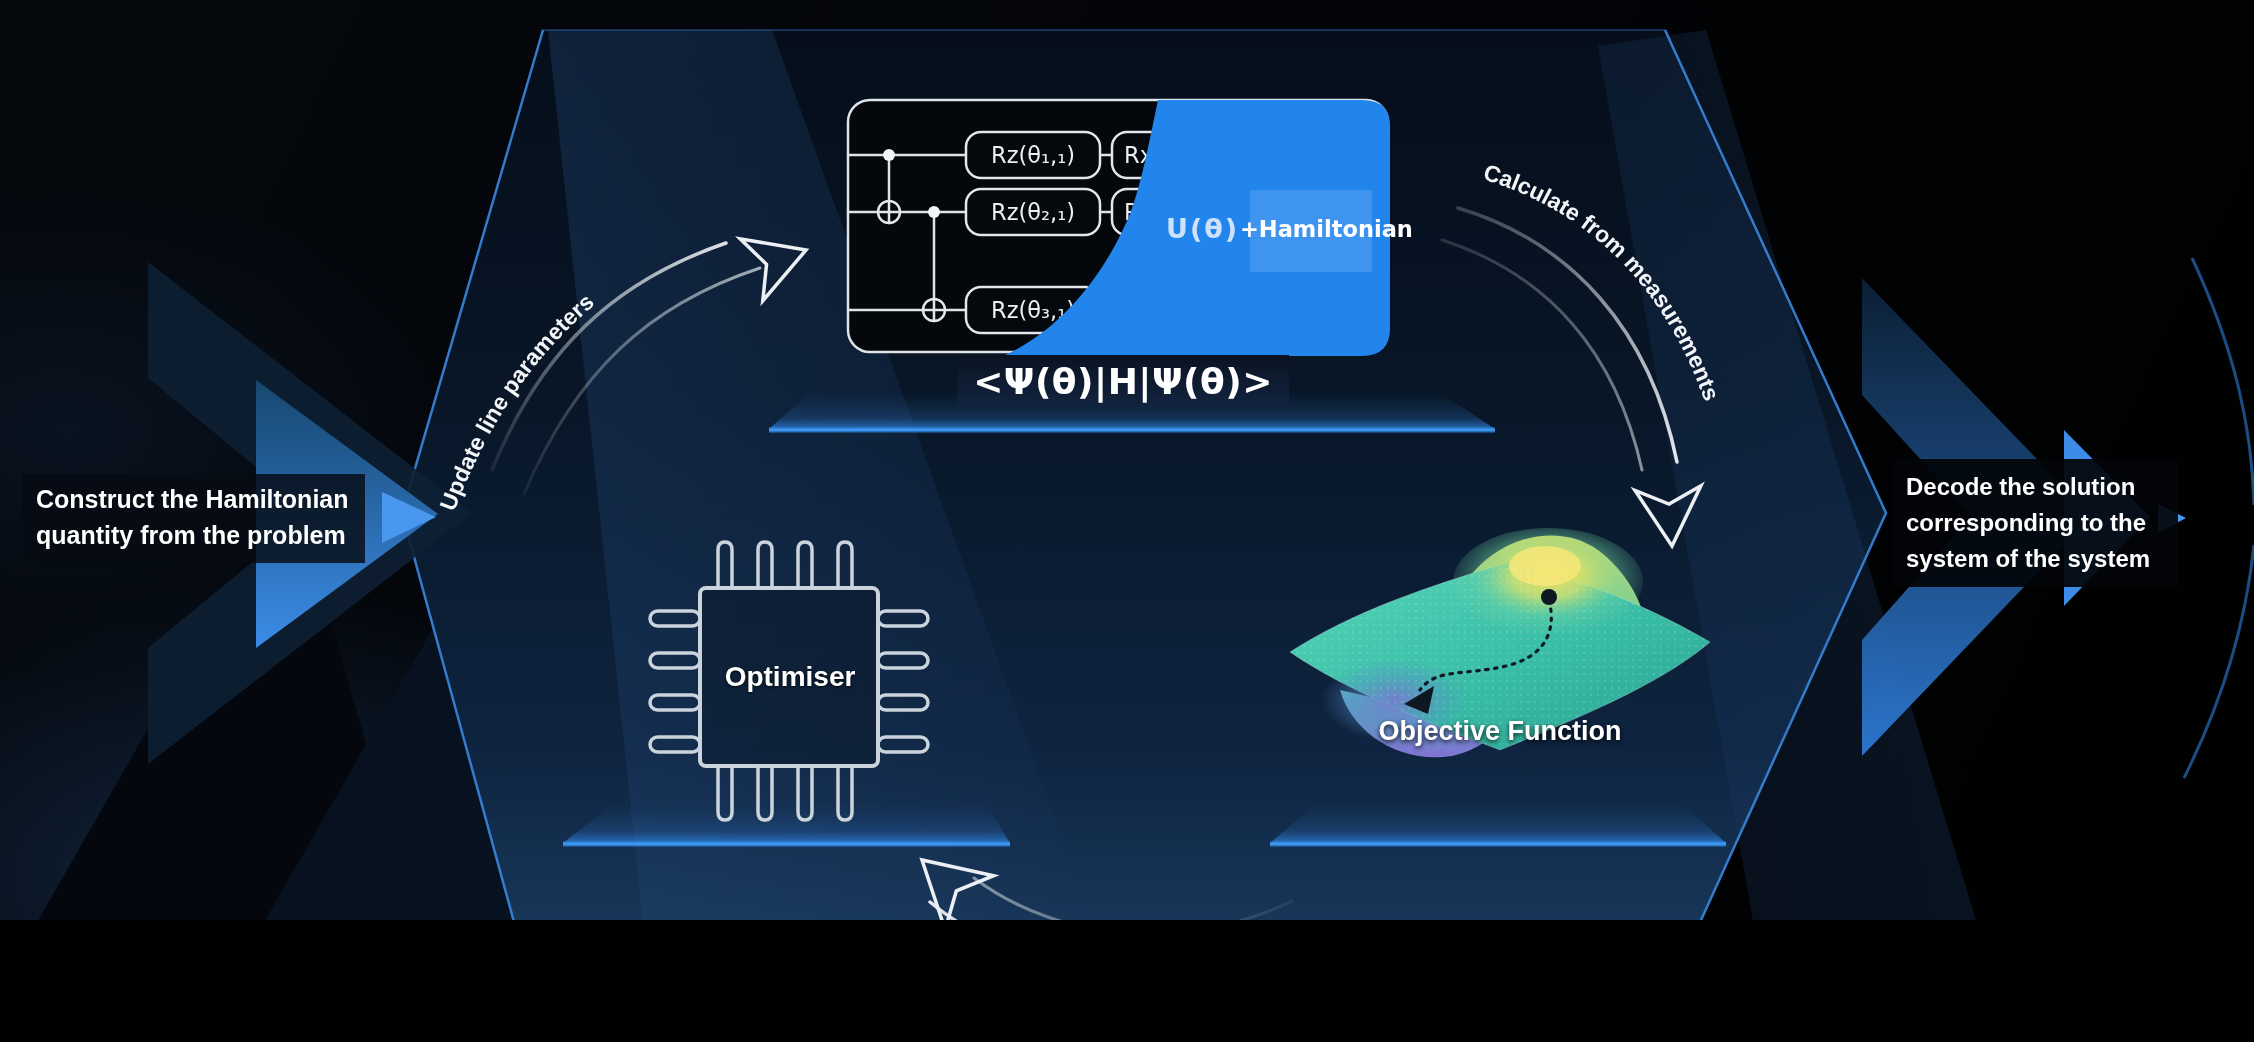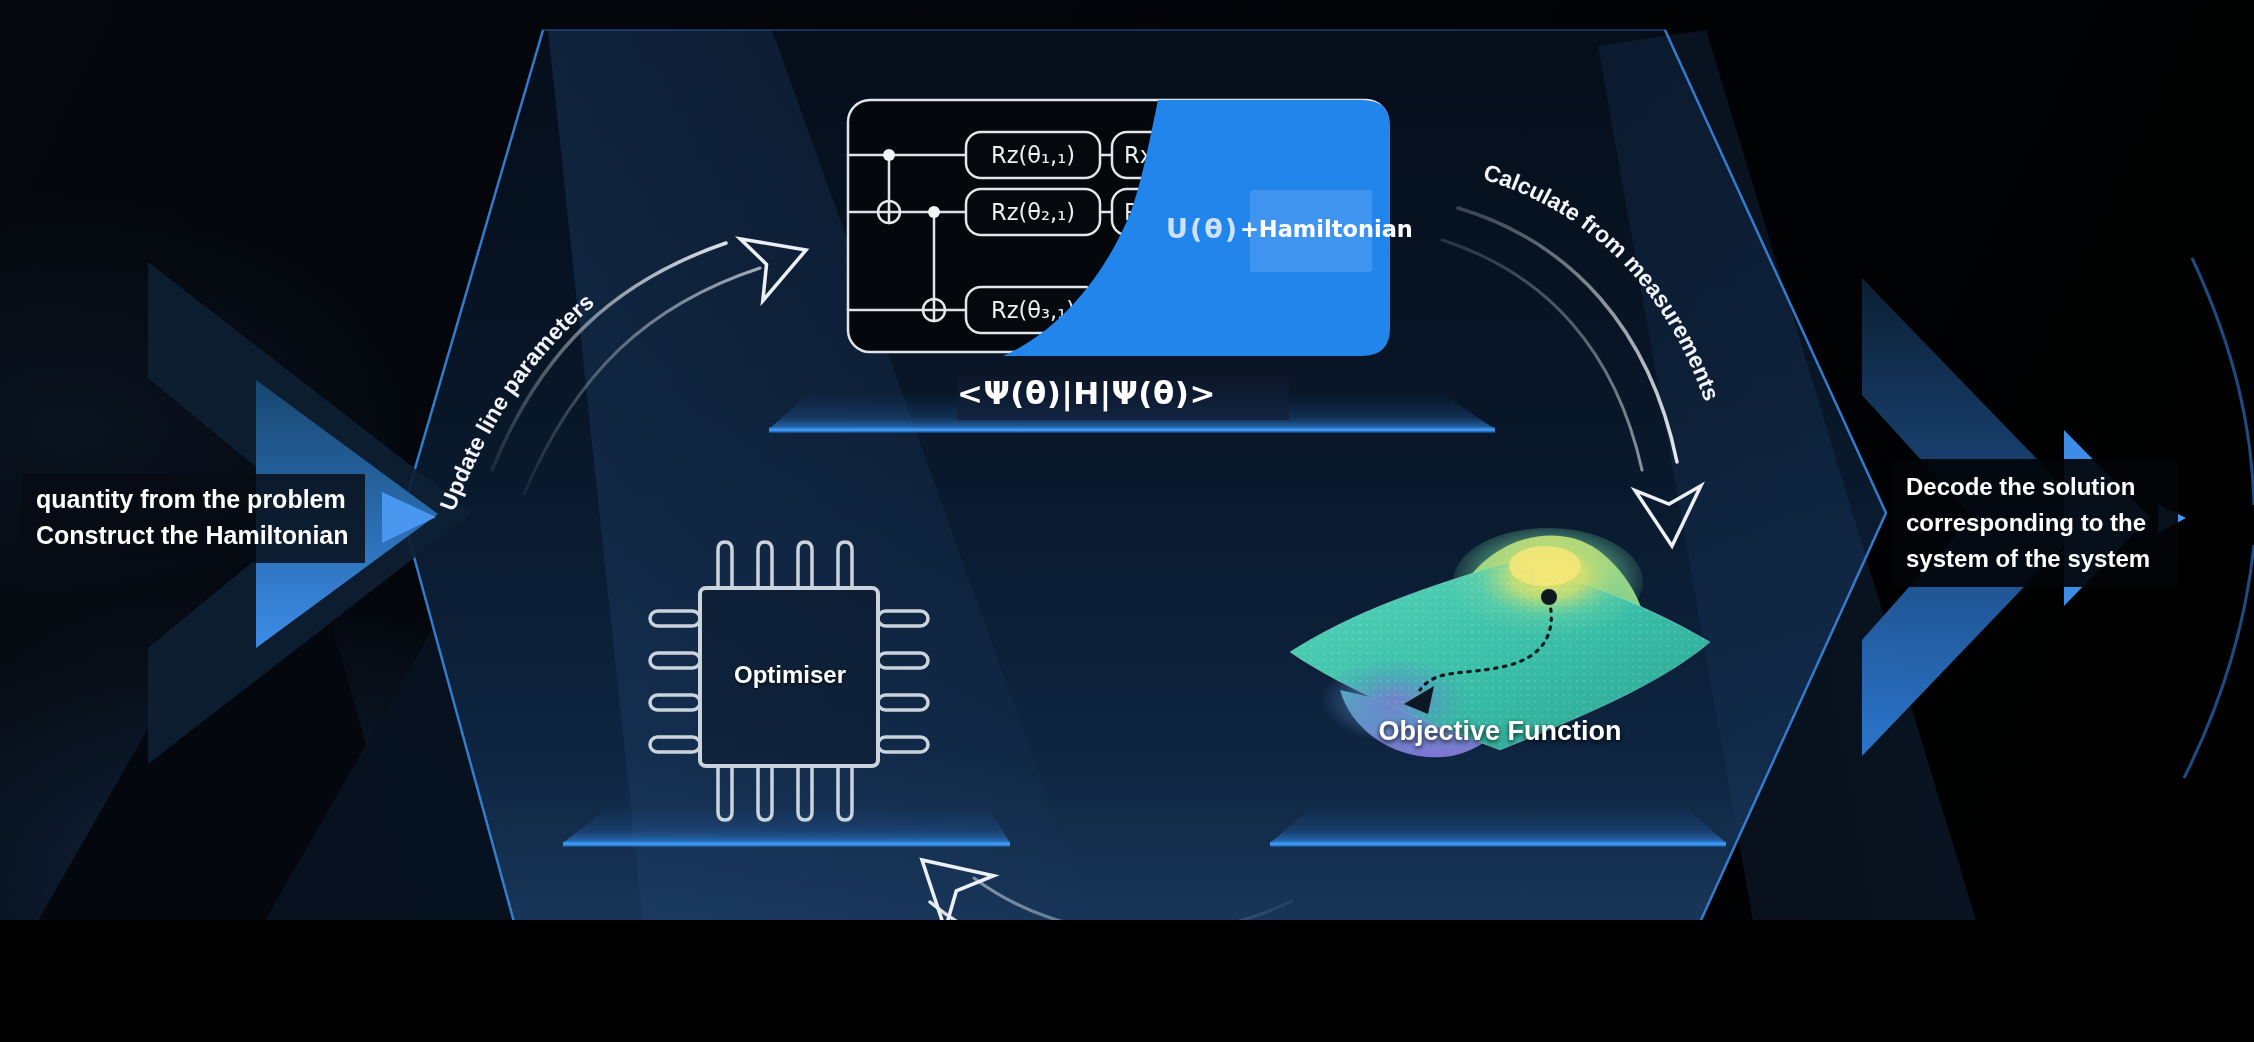--- a/index.html
+++ b/index.html
@@ -26,26 +26,26 @@
   .mountain{bottom:0;}
   #mountain-1{left:30px;width:420px;height:440px;
       clip-path:polygon(2% 100%,62% 0,92% 100%);background:#04080e;}
   #mountain-2{left:240px;width:420px;height:380px;
       clip-path:polygon(6% 100%,58% 0,96% 100%);background:#071221;opacity:.95;}
   
   .note{color:#fff;font-weight:600;background:rgba(6,11,19,.82);}
   #left-note{left:22px;top:474px;padding:8px 16px 10px 14px;font-size:25px;line-height:1.42;text-align:left;}
   #right-note{left:1892px;top:459px;width:258px;padding:10px 14px;font-size:24px;line-height:1.5;text-align:left;background:rgba(2,4,8,.92);}
   .note span{display:block;}
-  #formula{left:957px;top:355px;width:332px;height:53px;line-height:53px;
-      color:#fff;font-weight:bold;font-size:31px;letter-spacing:.5px;
+  #formula{left:957px;top:355px;width:332px;height:53px;line-height:53px;text-align:center;
+      color:#fff;font-weight:bold;font-size:36px;letter-spacing:.5px;
       font-family:"DejaVu Sans",sans-serif;
-      background:linear-gradient(180deg,#0a1322,#122440);margin-top:12px;}
+      background:linear-gradient(180deg,#0a1322,#122440);}
   #optimiser-label{left:704px;top:661px;width:172px;text-align:center;color:#fff;
-      font-size:24px;font-weight:600;text-shadow:0 1px 3px rgba(0,0,0,.8);}
+      font-size:28px;font-weight:600;text-shadow:0 1px 3px rgba(0,0,0,.8);}
   #objective-label{left:1340px;top:716px;width:320px;text-align:center;color:#fff;
       font-size:27px;font-weight:600;text-shadow:0 2px 5px rgba(0,0,0,.85);}
   svg text{font-family:"DejaVu Sans",sans-serif;}
   .curve-label{font-family:"Liberation Sans",sans-serif;font-weight:bold;fill:#f3f5f8;font-size:23px;}
 </style>
 </head>
 <body>
 
 <div id="stage">
   <div class="abs" id="bg"></div>
@@ -258,22 +258,22 @@
       <ellipse cx="1395" cy="700" rx="74" ry="42" fill="url(#dipRad)"></ellipse>
       <path d="M1290,652 C 1352,612 1428,586 1510,562 C 1598,584 1662,614 1710,642
                C 1664,682 1584,716 1500,750 C 1428,722 1348,692 1290,652 Z" fill="url(#meshDots)" opacity=".4"></path>
       <path d="M1549,600 C 1558,636 1540,658 1506,666 C 1462,676 1436,668 1420,690" fill="none" stroke="#0e1a24" stroke-width="3.2" stroke-dasharray="2.5 6.5" stroke-linecap="round"></path>
       <circle cx="1549" cy="597" r="8" fill="#0d1822"></circle>
       <polygon points="1404,704 1434,686 1428,714" fill="#0d1822"></polygon>
     </g>
   </svg>
 
   <div class="abs note" id="left-note">
+    <span>Construct the Hamiltonian</span>
     <span>quantity from the problem</span>
-    <span>Construct the Hamiltonian</span>
   </div>
 
   <div class="abs note" id="right-note">
     <span>Decode the solution</span>
     <span>corresponding to the</span>
     <span>system of the system</span>
   </div>
 
   <div class="abs" id="formula">&lt;Ψ(θ)|H|Ψ(θ)&gt;</div>
 

